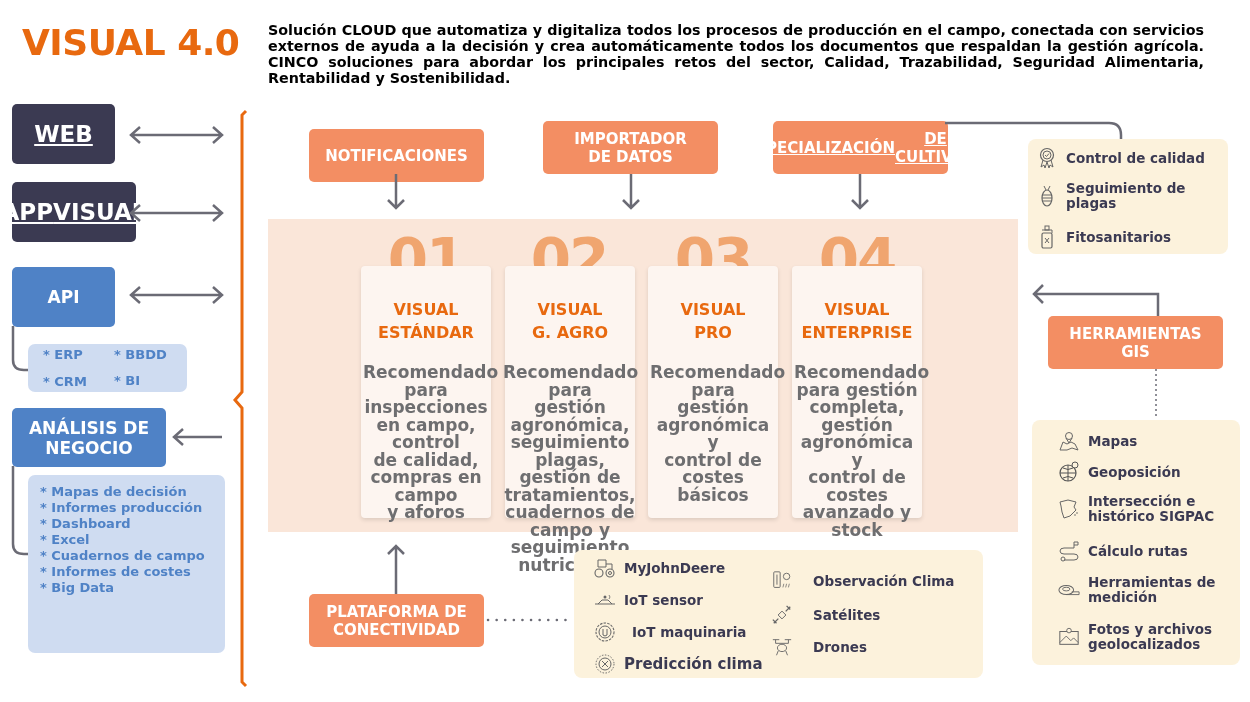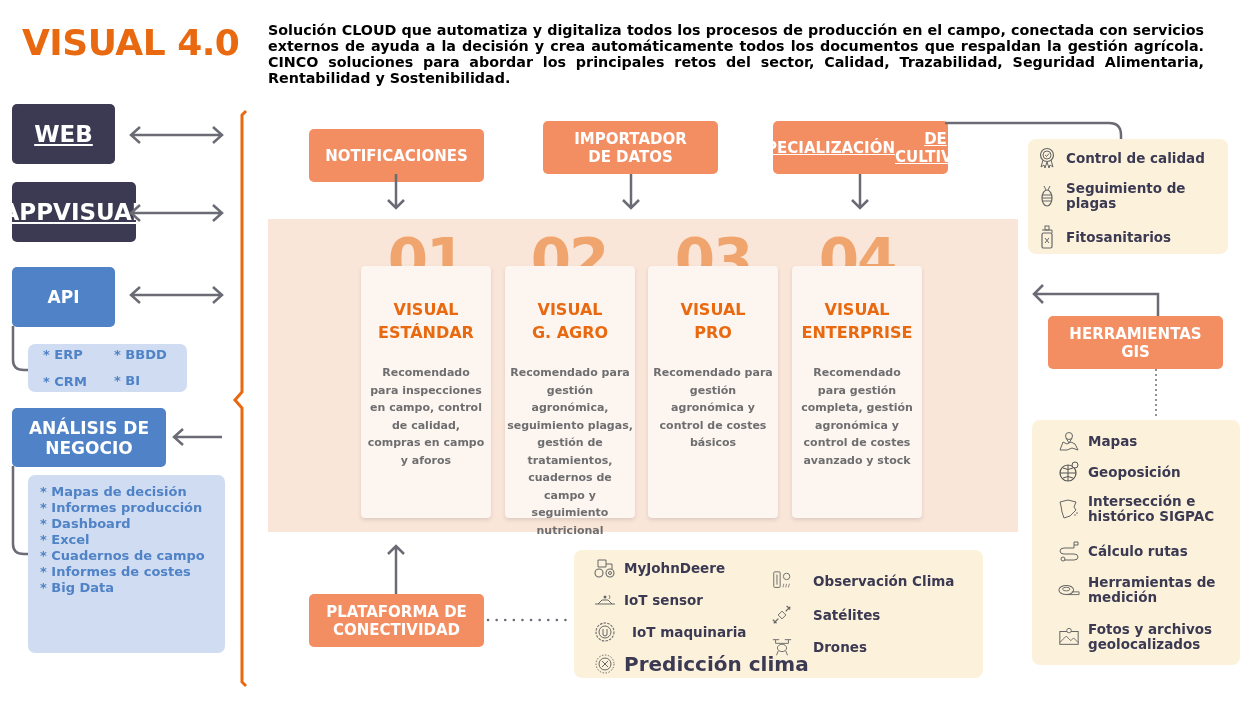--- a/index.html
+++ b/index.html
@@ -13,21 +13,21 @@
   .dark-box { background: #3b3a52; color: #fff; border-radius: 5px; display: flex; align-items: center; justify-content: center; text-align: center; font-weight: bold; font-size: 23px; line-height: 21px; text-decoration: underline; }
   .blue-box { background: #4f82c6; color: #fff; border-radius: 5px; display: flex; align-items: center; justify-content: center; text-align: center; font-weight: bold; font-size: 17px; line-height: 20px; }
   .lightblue { background: #cfdcf1; border-radius: 7px; color: #4f82c6; font-weight: bold; font-size: 13px; }
 
   .orange-box { background: #f38e63; color: #fff; border-radius: 5px; display: flex; align-items: center; justify-content: center; text-align: center; font-weight: bold; font-size: 15px; line-height: 18px; }
 
   .band { left: 268px; top: 219px; width: 750px; height: 313px; background: #fae6d9; }
   .card-num { font-size: 58px; font-weight: bold; color: #f0a56f; letter-spacing: -2px; text-align: center; width: 130px; }
   .card { background: #fdf5f0; border-radius: 4px; box-shadow: 0 2px 4px rgba(0,0,0,0.12); width: 130px; height: 252px; top: 266px; }
   .card-title { position: absolute; left: 0; top: 32px; width: 130px; text-align: center; color: #e8690f; font-weight: bold; font-size: 16px; line-height: 23px; }
-  .card-text { position: absolute; left: 2px; top: 98px; width: 126px; text-align: center; color: #6e6e70; font-weight: bold; font-size: 11px; line-height: 17.5px; font-family: "DejaVu Sans", sans-serif; }
+  .card-text { position: absolute; left: 2px; top: 98px; width: 126px; text-align: center; color: #6e6e70; font-weight: bold; font-size: 17px; line-height: 17.5px; font-family: "DejaVu Sans", sans-serif; }
 
   .cream { background: #fcf2dc; border-radius: 8px; }
   .item { position: absolute; display: flex; align-items: center; color: #3b3a52; font-weight: bold; font-size: 13.5px; line-height: 15px; }
   .ico { width: 22px; height: 22px; display: inline-flex; align-items: center; justify-content: center; color: #666; margin-right: 8px; flex-shrink: 0; }
   svg { display: block; }
 </style>
 </head>
 <body>
 
 <div class="abs title">VISUAL 4.0</div>
@@ -337,21 +337,21 @@
     <span>IoT maquinaria</span>
   </div>
   <div class="item" style="left:20px;top:103px;">
     <span class="ico">
       <svg width="22" height="22" viewBox="0 0 22 22">
           <circle cx="11" cy="11" r="9" stroke="#666" stroke-width="1" fill="none" stroke-dasharray="1.5,1.5"></circle>
           <circle cx="11" cy="11" r="6" stroke="#666" stroke-width="1" fill="none"></circle>
           <path d="M8 8 L14 14 M14 8 L8 14" stroke="#666" stroke-width="1"></path>
         </svg>
     </span>
-    <span style="font-size:20px;">Predicción clima</span>
+    <span style="font-size:15px;">Predicción clima</span>
   </div>
 
   <div class="item" style="left:197px;top:20px;">
     <span class="ico" style="margin-right:20px;">
       <svg width="24" height="24" viewBox="0 0 24 24">
           <rect x="3" y="2" width="7" height="17" rx="1" stroke="#666" stroke-width="1" fill="none"></rect>
           <path d="M6.5 5 V16" stroke="#666" stroke-width="1"></path>
           <circle cx="17" cy="7" r="3.5" stroke="#666" stroke-width="1" fill="none"></circle>
           <path d="M14 15 L13 19 M17 15 L16 19 M20 15 L19 19" stroke="#666" stroke-width="0.8"></path>
         </svg>

